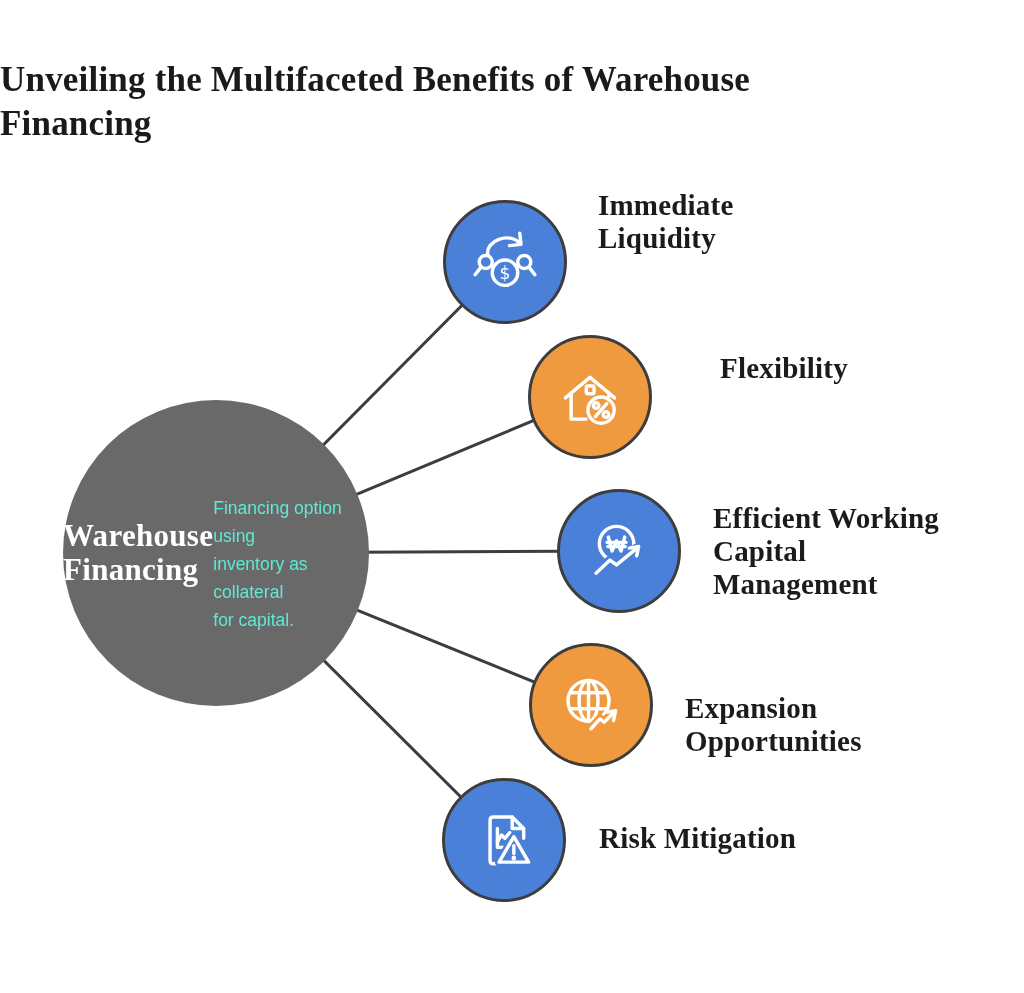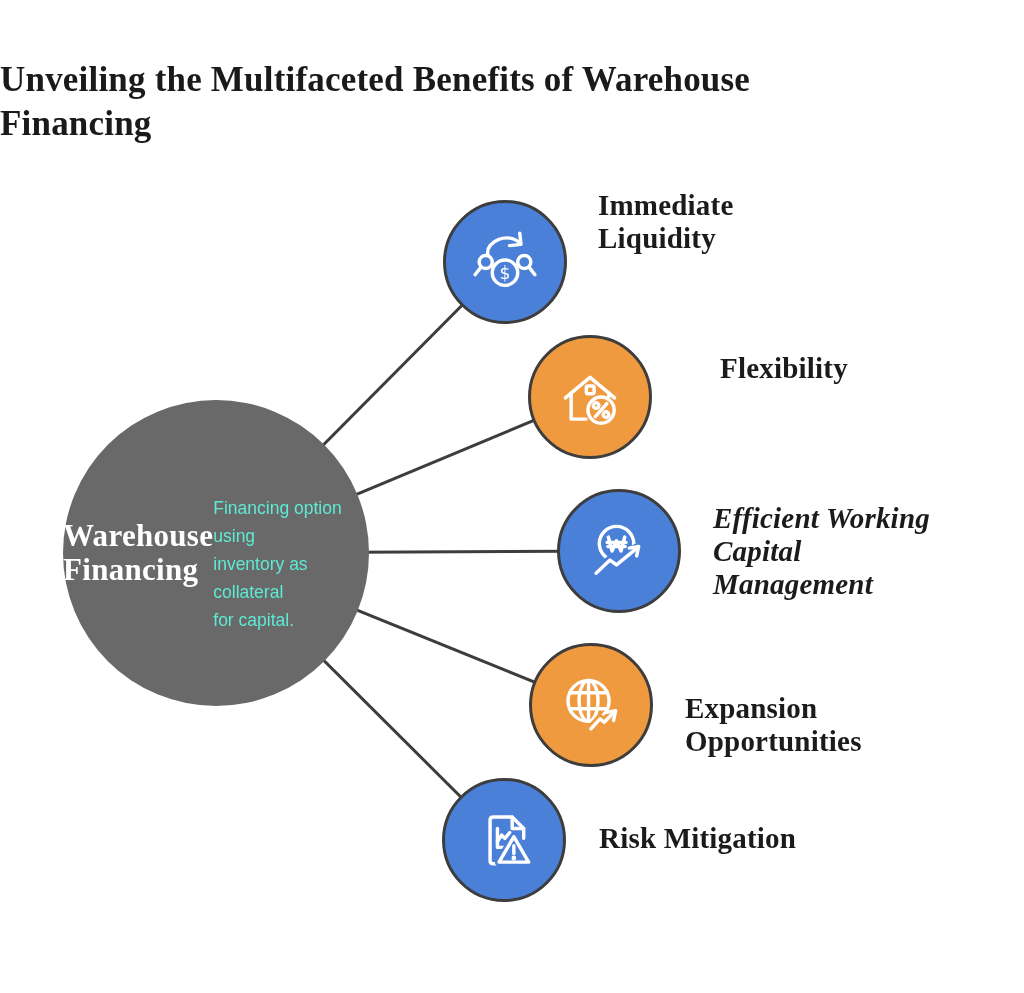--- a/index.html
+++ b/index.html
@@ -98,21 +98,21 @@
         <path d="M35.5,39.5 L58.5,39.5"></path>
         <path d="M36.5,44.5 L57.5,44.5"></path>
       </g>
       <path class="halo-blue" d="M22,77 L39,61 L47,67 L70,47"></path>
       <g class="ic">
         <path d="M22,77 L39,61 L47,67 L73,45.5"></path>
         <path d="M62.5,46.5 L74,44.5 L71.5,56"></path>
       </g>
     </svg>
   </div>
-  <div class="node-label pre" style="left:713px;top:502px;font-style:italic;">Efficient Working
+  <div class="node-label pre" style="left:713px;top:502px;">Efficient Working
 Capital
 Management</div>
 
   <div class="node" style="left: 529px; top: 643px; background: rgb(240, 154, 64);">
     <svg width="82" height="82" viewBox="0 0 100 100">
       <g class="ic">
         <circle cx="47" cy="45" r="25"></circle>
         <ellipse cx="47" cy="45" rx="11.5" ry="25"></ellipse>
         <path d="M47,20 L47,70"></path>
         <path d="M24.5,35 L69.5,35"></path>

